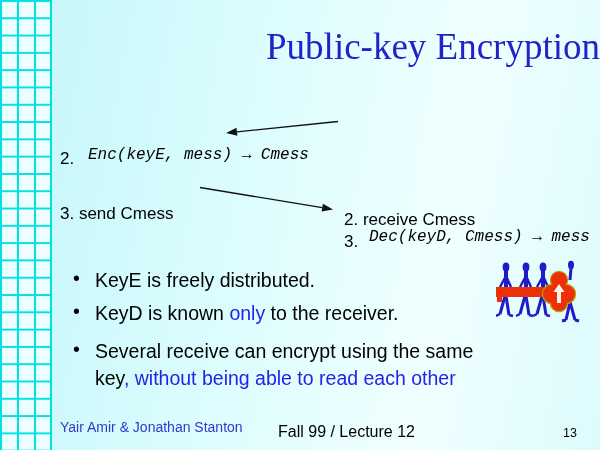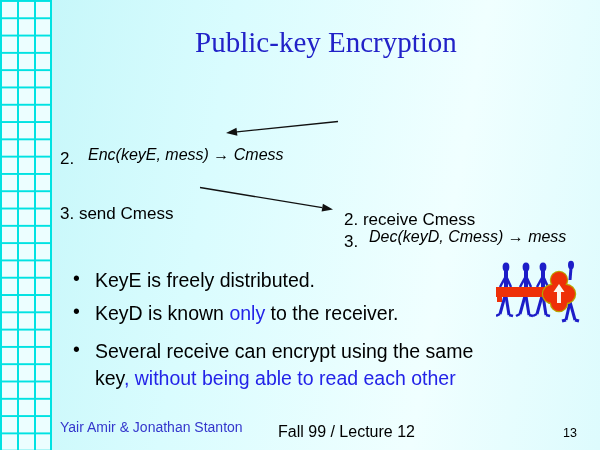--- a/index.html
+++ b/index.html
@@ -17,29 +17,29 @@
     background-color:#ecfeff;
     background-image:
       linear-gradient(to right,#00e2e2 2px,transparent 2px),
       linear-gradient(to bottom,#00e2e2 2px,transparent 2px);
     background-size:17px 17.3px;
     border-right:2px solid #00e2e2;
     box-sizing:border-box;
   }
   .title{
     position:absolute;left:52px;right:0;top:26px;
-    text-align:center;
+    text-align:right;
     font-family:"Liberation Serif",serif;
-    font-size:29px;line-height:1.15;
+    font-size:37px;line-height:1.15;
     color:#2222c8;
   }
   .step{position:absolute;font-size:17px;line-height:22px;white-space:nowrap;}
   .math{
     position:absolute;
-    font-family:Liberation Sans, sans-serif;
+    font-family:Liberation Mono, monospace;
     font-style:italic;font-size:16px;white-space:nowrap;
   }
   .bullet{position:absolute;left:73px;display:flex;font-size:19.5px;}
   .bullet .dot{width:22px;flex:0 0 22px;}
   .bullet .lines{white-space:nowrap;line-height:27px;}
   .c-blue{color:#2323e8;}
   .c-black{color:#000;}
   .footer-authors{position:absolute;left:60px;top:419px;font-size:14px;color:#3436cc;white-space:nowrap;}
   .footer-course{position:absolute;left:278px;top:423px;font-size:16px;color:#000;white-space:nowrap;}
   .footer-page{position:absolute;left:563px;top:426px;font-size:12.5px;color:#000;}

